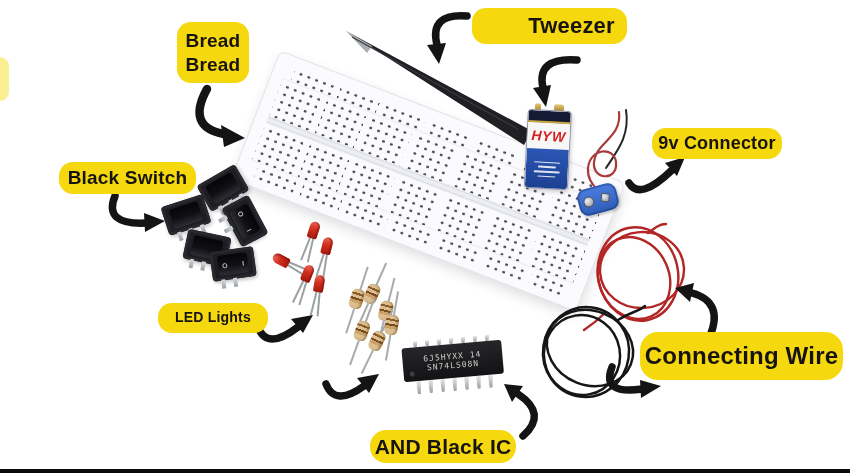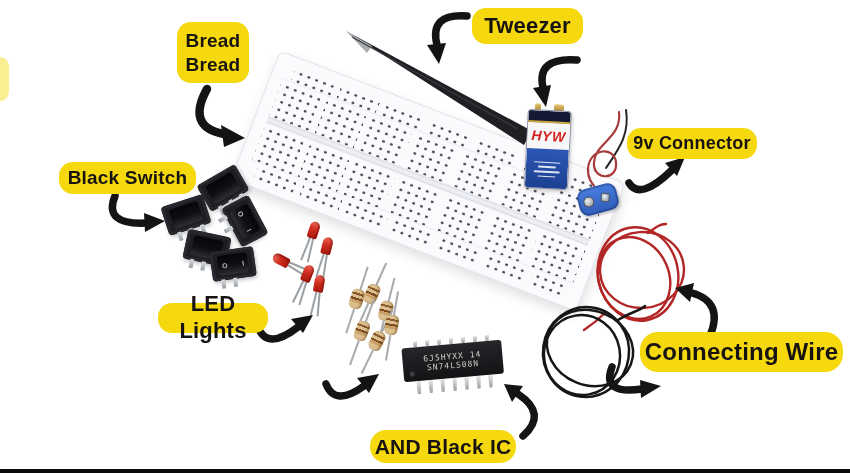--- a/index.html
+++ b/index.html
@@ -8,28 +8,28 @@
     overflow:hidden;font-family:"Liberation Sans","DejaVu Sans",sans-serif;
   }
   svg{position:absolute;left:0;top:0;}
   
   .lbl{
     position:absolute;display:flex;align-items:center;justify-content:center;
     background:#f5d90e;color:#171310;font-weight:700;border-radius:14px;
     text-align:center;line-height:1.22;letter-spacing:.2px;z-index:7;
   }
   .lbl-bread{left:177px;top:22px;width:72px;height:61px;font-size:19px;flex-direction:column;}
-  .lbl-tweezer{left:472px;top:8px;width:111px;height:36px;font-size:22px;}
+  .lbl-tweezer{left:472px;top:8px;width:111px;height:36px;font-size:22px;padding-left:44px;}
   .lbl-battery{left:565px;top:73px;width:103px;height:30px;font-size:18px;}
-  .lbl-connector{left:627px;top:128px;width:130px;height:31px;font-size:18px;}
+  .lbl-connector{left:652px;top:128px;width:130px;height:31px;font-size:18px;}
   .lbl-switch{left:28px;top:162px;width:137px;height:32px;font-size:19px;margin-left:31px;}
-  .lbl-led{left:158px;top:303px;width:110px;height:30px;font-size:22px;}
+  .lbl-led{left:158px;top:303px;width:110px;height:30px;font-size:14px;}
   .lbl-resistors{left:232px;top:360px;width:105px;height:31px;font-size:20px;}
   .lbl-andgate{left:370px;top:430px;width:146px;height:33px;font-size:21px;border-radius:16px;}
-  .lbl-connwire{left:640px;top:332px;width:203px;height:40px;font-size:24px;border-radius:18px;}
+  .lbl-connwire{left:640px;top:332px;width:203px;height:48px;font-size:24px;border-radius:18px;}
   .edge-sliver{position:absolute;left:0;top:57px;width:9px;height:44px;background:rgba(245,217,14,.45);
     border-radius:0 10px 10px 0;z-index:7;}
   .bottom-bar{position:absolute;left:0;bottom:0;width:850px;height:4px;background:#0b0b0b;z-index:8;}
   
   .breadboard{
     position:absolute;left:243px;top:112px;width:370px;height:138px;z-index:1;
     background:#fbfbfd;border:1px solid #e4e4ec;border-radius:7px;
     transform:rotate(21deg);box-shadow:3px 5px 12px rgba(40,40,60,.14);
     display:flex;flex-direction:column;justify-content:space-between;
     padding:8px 12px;box-sizing:border-box;

